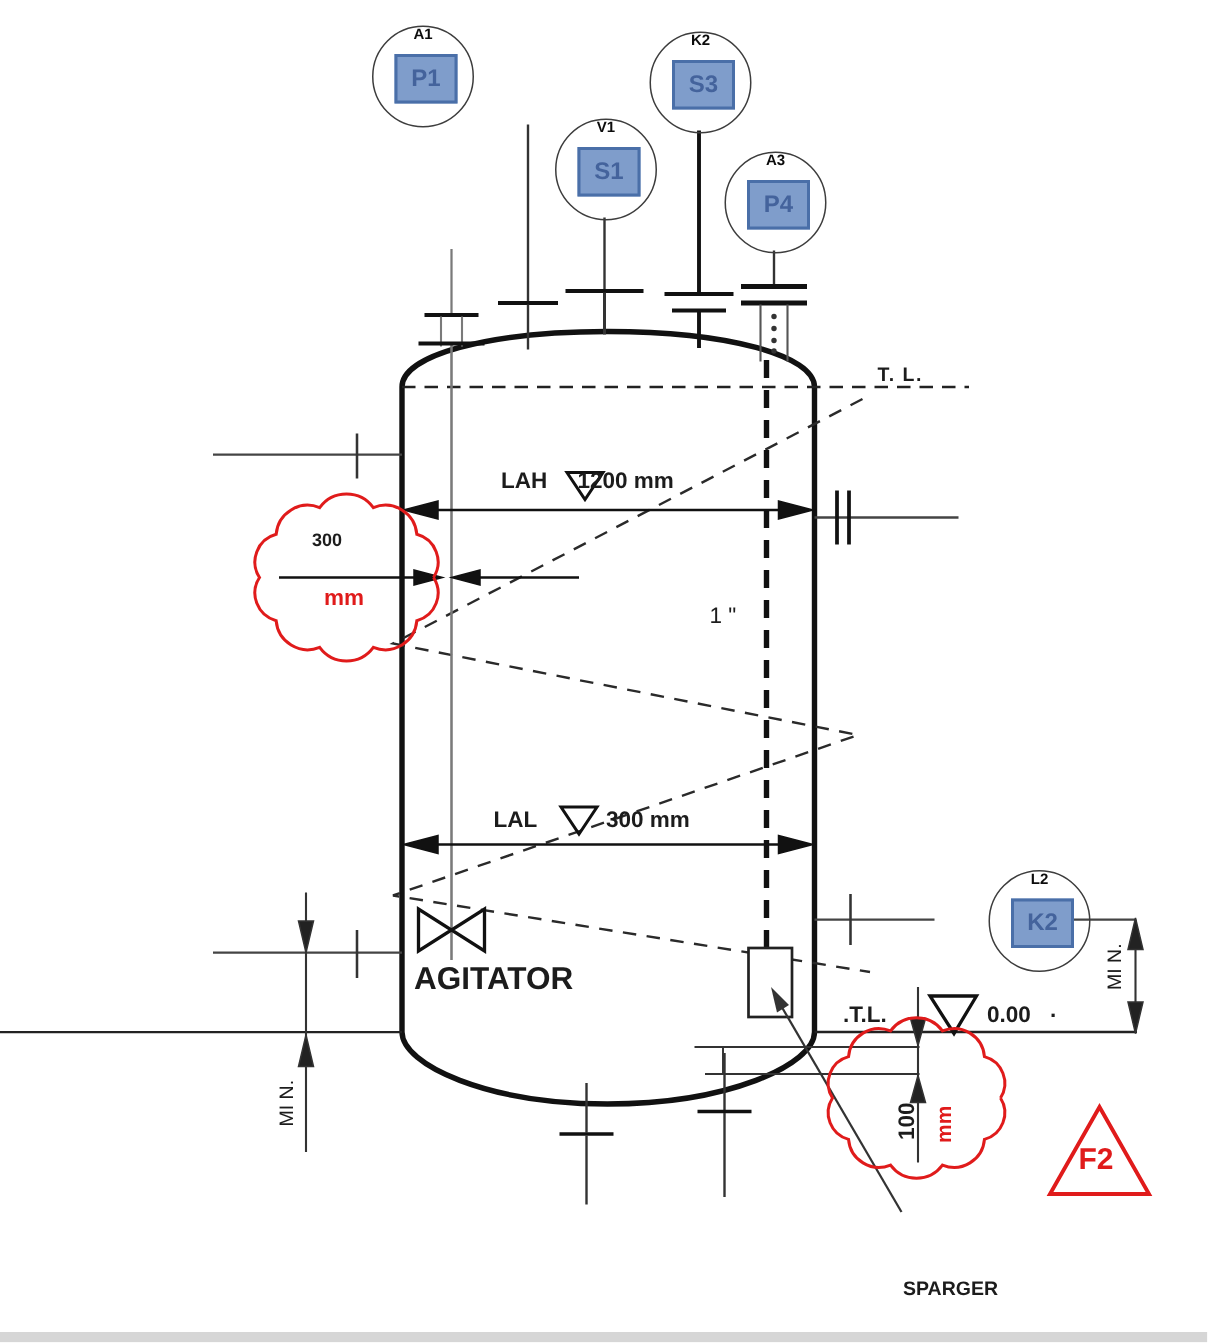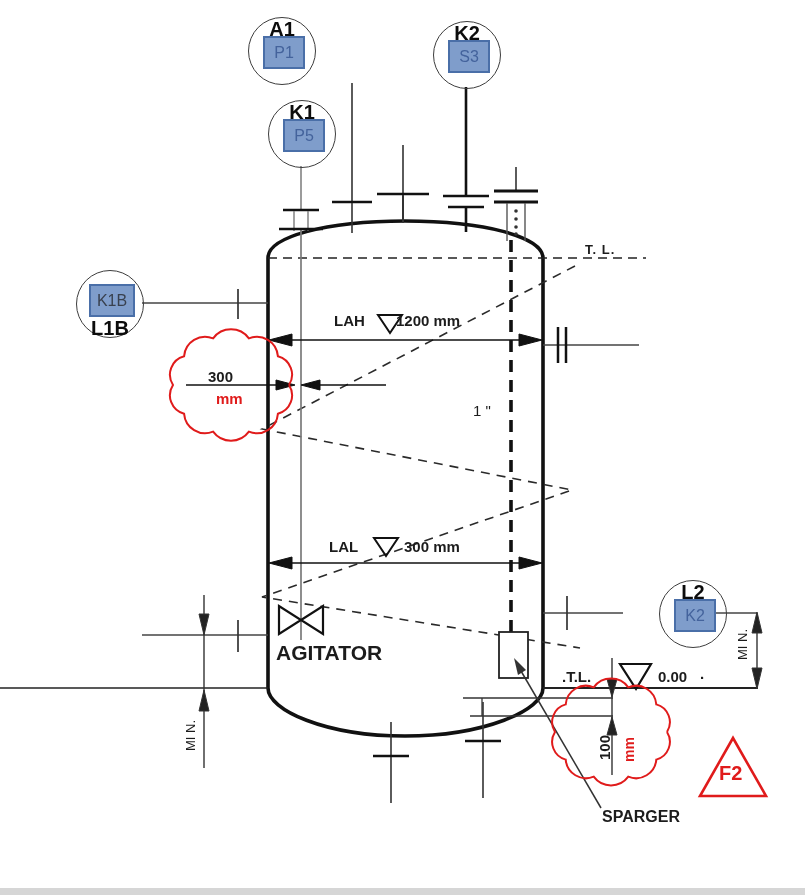--- a/index.html
+++ b/index.html
@@ -10,23 +10,23 @@
   .t{position:absolute;color:#1c1c1c;font-weight:bold;font-size:15px;white-space:nowrap;
      font-family:"Liberation Sans",sans-serif;line-height:1;}
   .reg{font-weight:normal;}
   .sm{font-size:13px;}
   .red{color:var(--red);}
   .rot{transform:rotate(-90deg);transform-origin:top left;}
   
   .inst{position:absolute;width:66px;height:66px;border:1.6px solid #3d3d3d;border-radius:50%;
         background:transparent;}
   .itag{position:absolute;top:0px;left:0;width:100%;text-align:center;font-weight:bold;
-        font-size:20px;color:#0c0c0c;}
+        font-size:10px;color:#0c0c0c;}
   .ibox{position:absolute;top:18px;left:14px;width:38px;height:29px;line-height:29px;
-        text-align:center;font-weight:normal;font-size:16px;
+        text-align:center;font-weight:bold;font-size:16px;
         background:var(--tagfill);border:2px solid var(--tagborder);color:var(--tagtext);}
   .inst.below .ibox{top:13px;left:12px;width:42px;color:#39414f;}
   .inst.below .itag{top:46px;}
   .cloud{stroke:var(--red);stroke-width:2;fill:none;}
   #bottom-edge{position:absolute;left:0;top:888px;width:805px;height:7px;background:#d6d6d6;}
 </style>
 </head>
 <body>
 
 <div id="stage" style="--red: #e01b1b; --tagfill: #7f9dcb; --tagborder: #4a6fa8; --tagtext: #44639c;">
@@ -169,48 +169,48 @@
   </svg>
 
   <div class="inst" style="left:248px;top:17px">
     <div class="itag">A1</div>
     <div class="ibox">P1</div>
   </div>
   <div class="inst" style="left:433px;top:21px">
     <div class="itag">K2</div>
     <div class="ibox">S3</div>
   </div>
-  <div class="inst" style="left:268px;top:100px">
-    <div class="itag">K1</div>
-    <div class="ibox">P5</div>
-  </div>
-  <div class="inst below" style="left:76px;top:270px">
-    <div class="ibox">K1B</div>
-    <div class="itag">L1B</div>
+  <div class="inst" style="left:370px;top:79px">
+    <div class="itag">V1</div>
+    <div class="ibox">S1</div>
+  </div>
+  <div class="inst" style="left:483px;top:101px">
+    <div class="itag">A3</div>
+    <div class="ibox">P4</div>
   </div>
   <div class="inst" style="left:659px;top:580px">
     <div class="itag">L2</div>
     <div class="ibox">K2</div>
   </div>
 
   <div class="t sm" style="left:585px;top:243px;letter-spacing:1px">T. L.</div>
 
   <div class="t" style="left:334px;top:313px">LAH</div>
-  <div class="t" style="left:396px;top:313px">1200 mm</div>
+  <div class="t" style="left:385px;top:313px">1200 mm</div>
 
   <div class="t" style="left:329px;top:539px">LAL</div>
   <div class="t" style="left:404px;top:539px">300 mm</div>
 
-  <div class="t" style="left:208px;top:369px;font-size:15px">300</div>
+  <div class="t" style="left:208px;top:354px;font-size:12px">300</div>
   <div class="t red" style="left:216px;top:391px">mm</div>
 
   <div class="t reg" style="left:473px;top:403px">1 "</div>
 
   <div class="t" style="left:276px;top:642px;font-size:21px">AGITATOR</div>
-  <div class="t" style="left:602px;top:809px;font-size:16px">SPARGER</div>
+  <div class="t" style="left:602px;top:852px;font-size:13px">SPARGER</div>
 
   <div class="t" style="left:562px;top:669px">.T.L.</div>
   <div class="t" style="left:658px;top:669px">0.00</div>
   <div class="t" style="left:700px;top:666px">.</div>
 
   <div class="t reg sm rot" style="left:184px;top:751px">MI N.</div>
   <div class="t reg sm rot" style="left:736px;top:660px">MI N.</div>
 
   <div class="t rot" style="left:597px;top:760px">100</div>
   <div class="t rot red" style="left:622px;top:762px;font-size:14px">mm</div>

